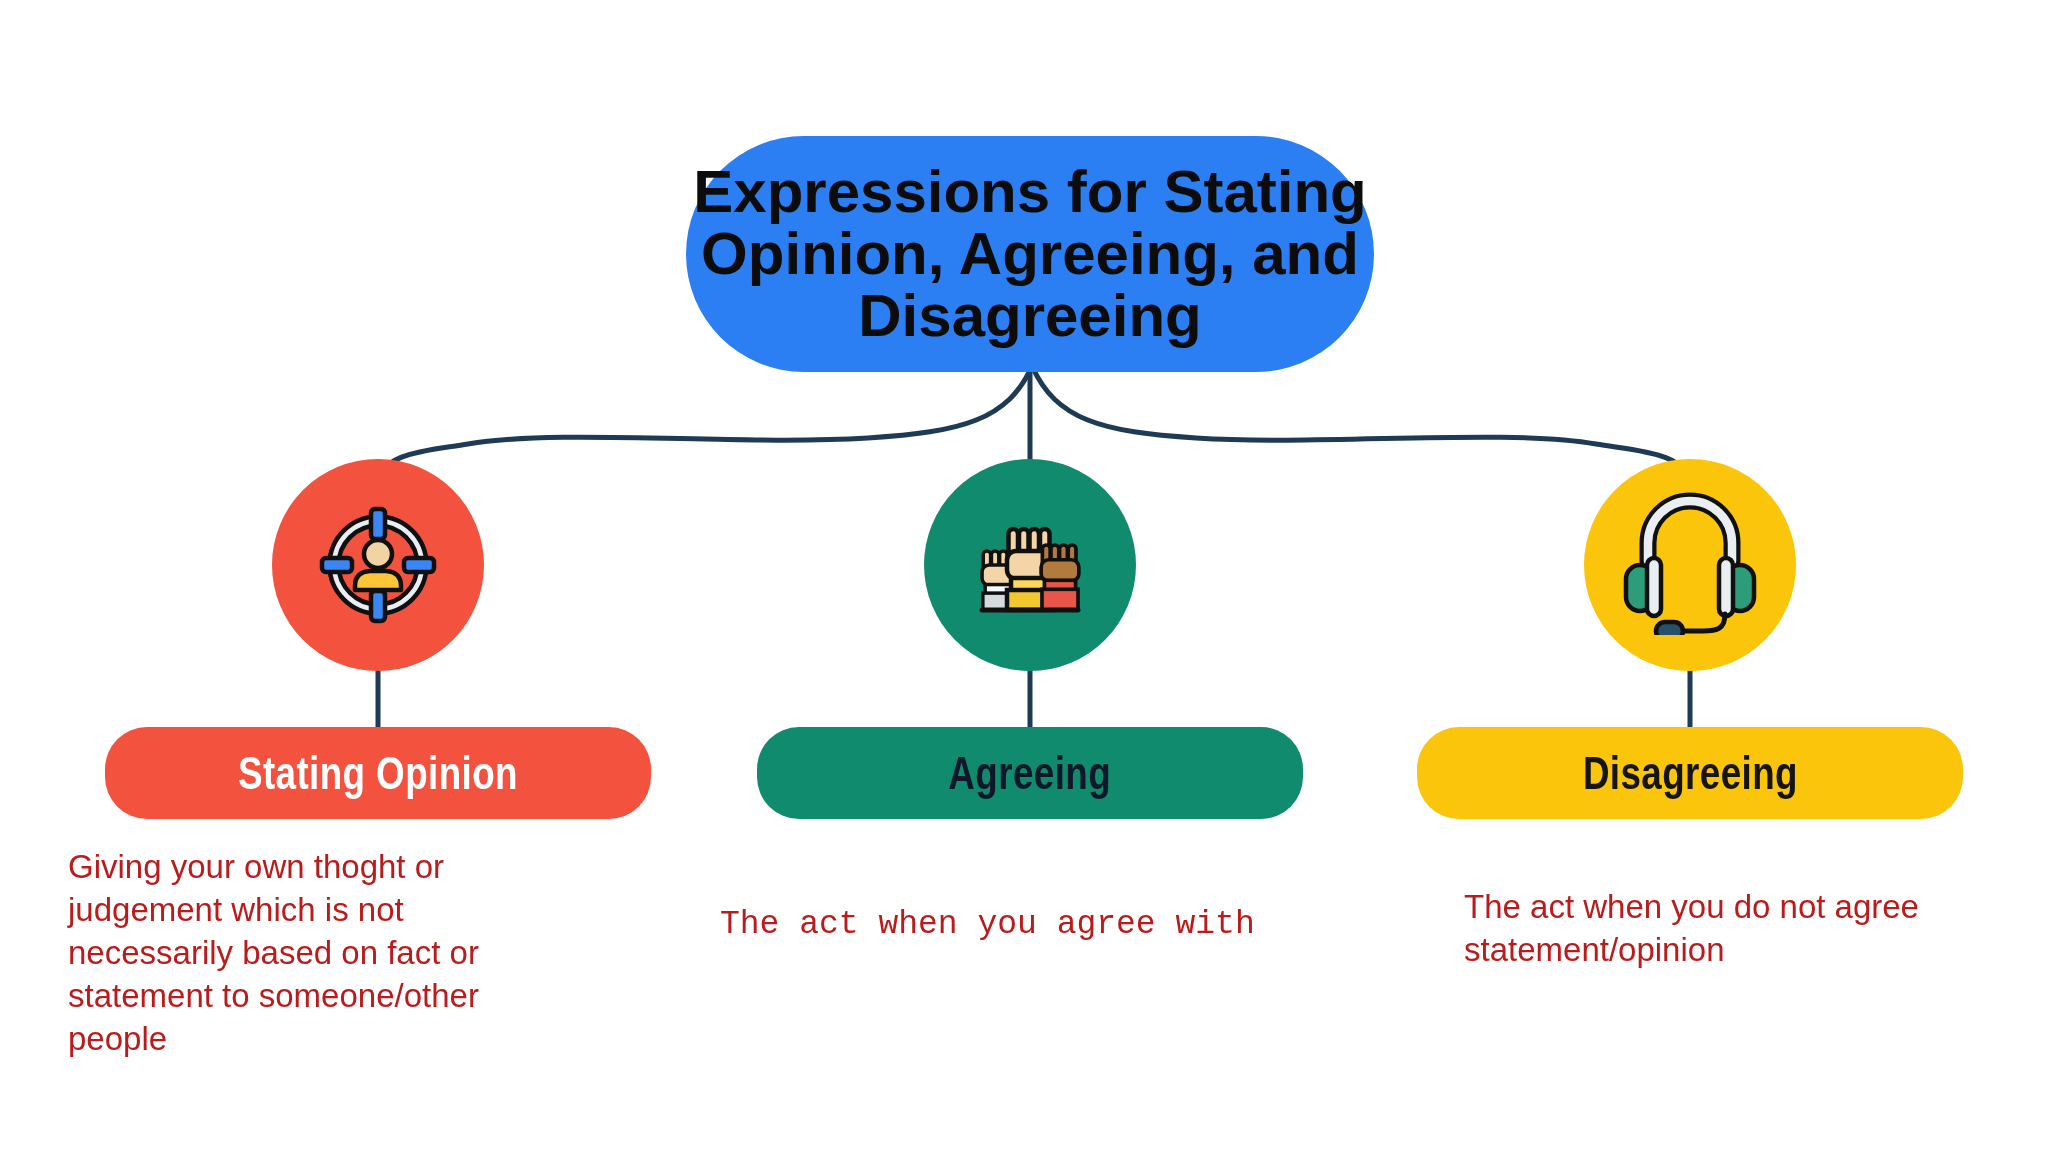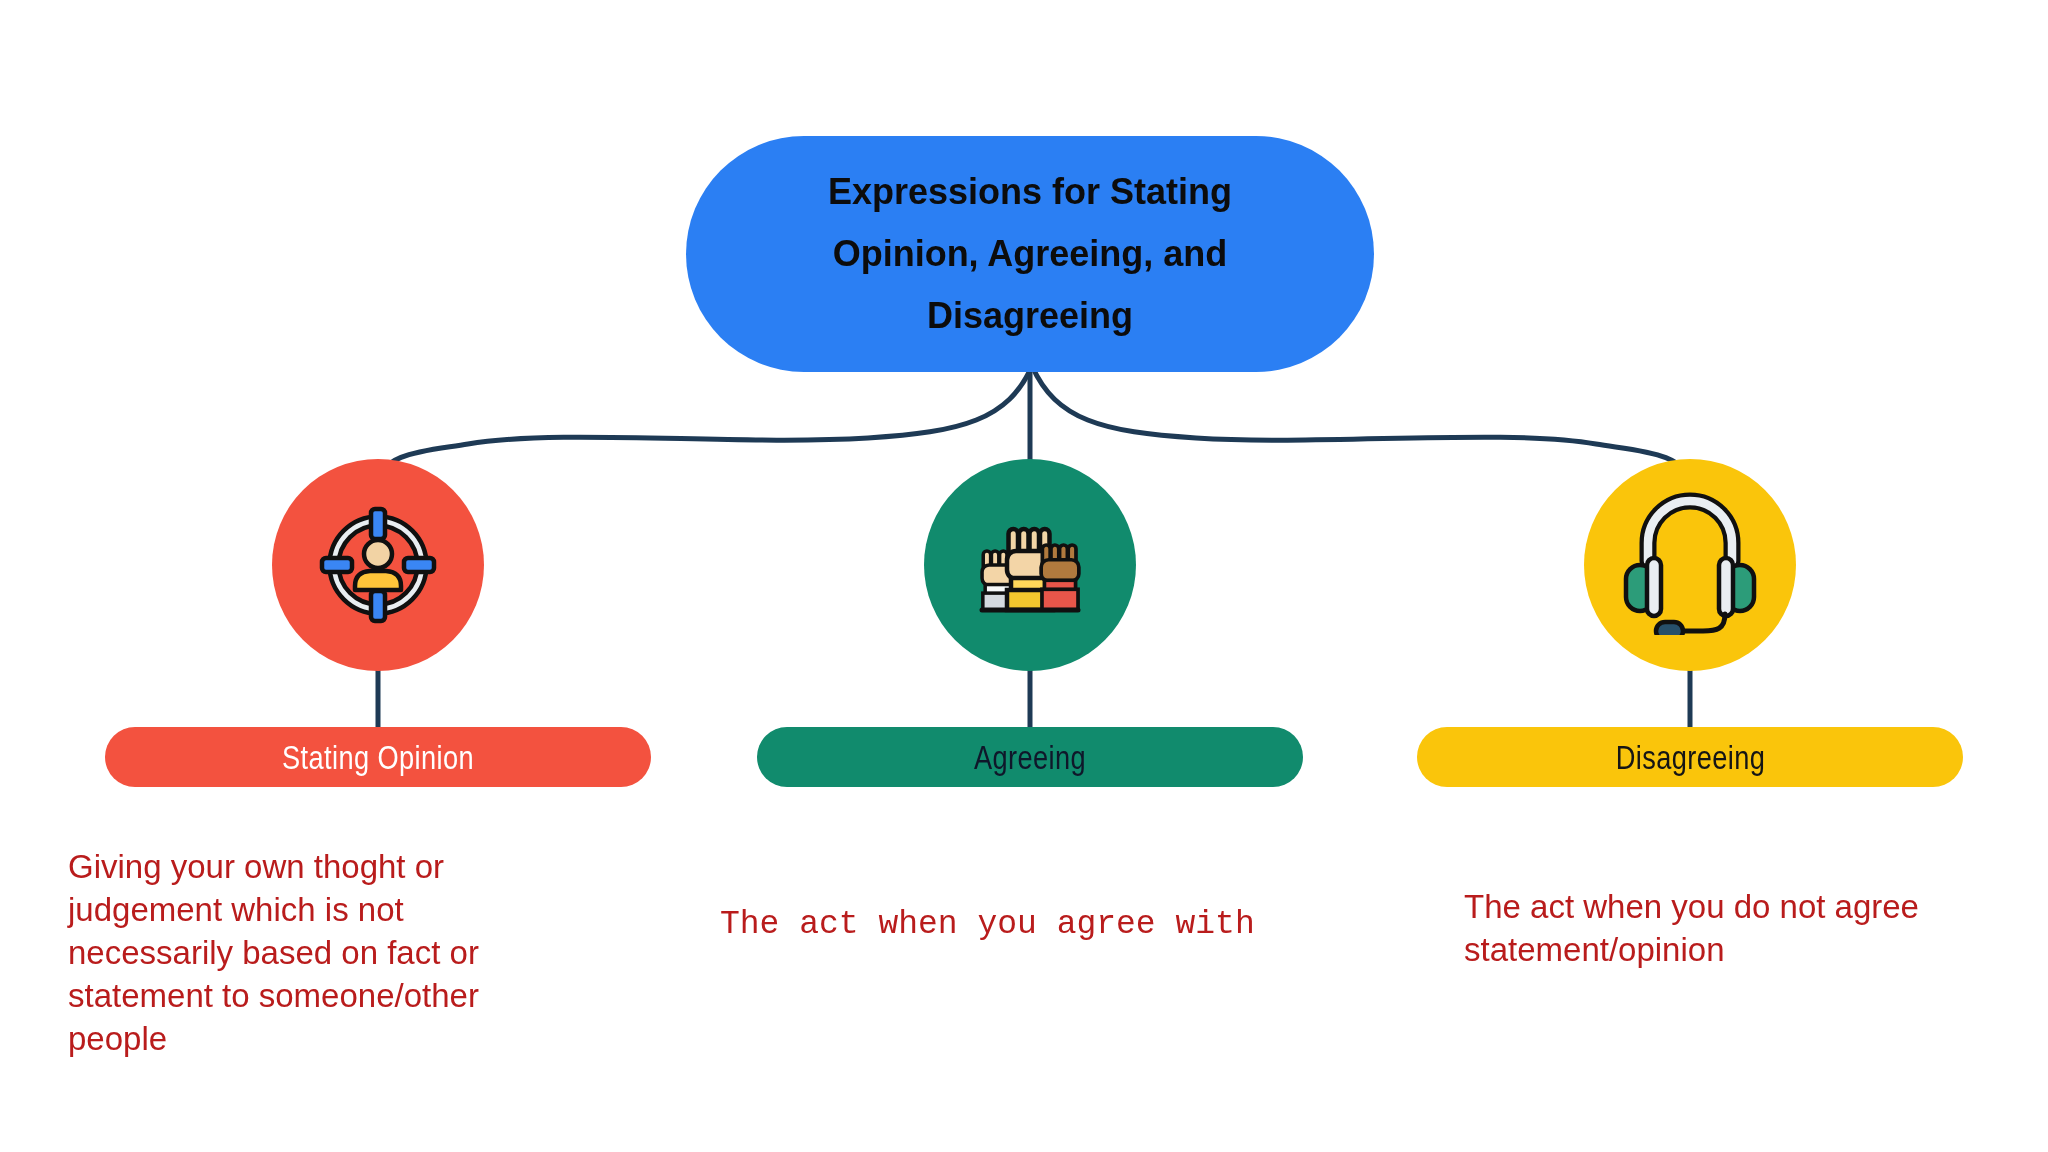--- a/index.html
+++ b/index.html
@@ -5,31 +5,31 @@
   html,body{margin:0;padding:0;background:#ffffff;}
   .canvas{
     position:relative;width:2048px;height:1152px;background:#ffffff;overflow:hidden;
     font-family:"Liberation Sans", sans-serif;
   }
   .connectors{position:absolute;left:0;top:0;width:2048px;height:1152px;}
   .root-node{
     position:absolute;left:686px;top:136px;width:688px;height:236px;
     background:#2B7FF3;border-radius:118px;
     display:flex;flex-direction:column;align-items:center;justify-content:center;
-    color:#0c0c0c;font-weight:bold;font-size:36px;line-height:62px;text-align:center;
+    color:#0c0c0c;font-weight:bold;font-size:60px;line-height:62px;text-align:center;
   }
   .node-circle{position:absolute;top:459px;width:212px;height:212px;border-radius:50%;}
   .circle-0{left:272px;background:#F3523F;}
   .circle-1{left:924px;background:#118B6D;}
   .circle-2{left:1584px;background:#FAC50B;}
   .node-circle svg{position:absolute;}
   .pill{
-    position:absolute;top:727px;width:546px;height:60px;border-radius:42px;
+    position:absolute;top:727px;width:546px;height:92px;border-radius:42px;
     display:flex;align-items:center;justify-content:center;
-    font-weight:normal;font-size:34px;
+    font-weight:bold;font-size:46px;
   }
   .pill-0{left:105px;background:#F3523F;color:#ffffff;}
   .pill-1{left:757px;background:#118B6D;color:#0f172a;}
   .pill-2{left:1417px;background:#FAC50B;color:#151515;}
   .pill span{display:inline-block;transform:scaleX(0.8);transform-origin:center;letter-spacing:0.5px;}
   .desc{
     position:absolute;width:620px;text-align:left;
     font-size:33px;line-height:43px;color:#b91c1c;
   }
   .desc-0{left:68px;top:845px;}

